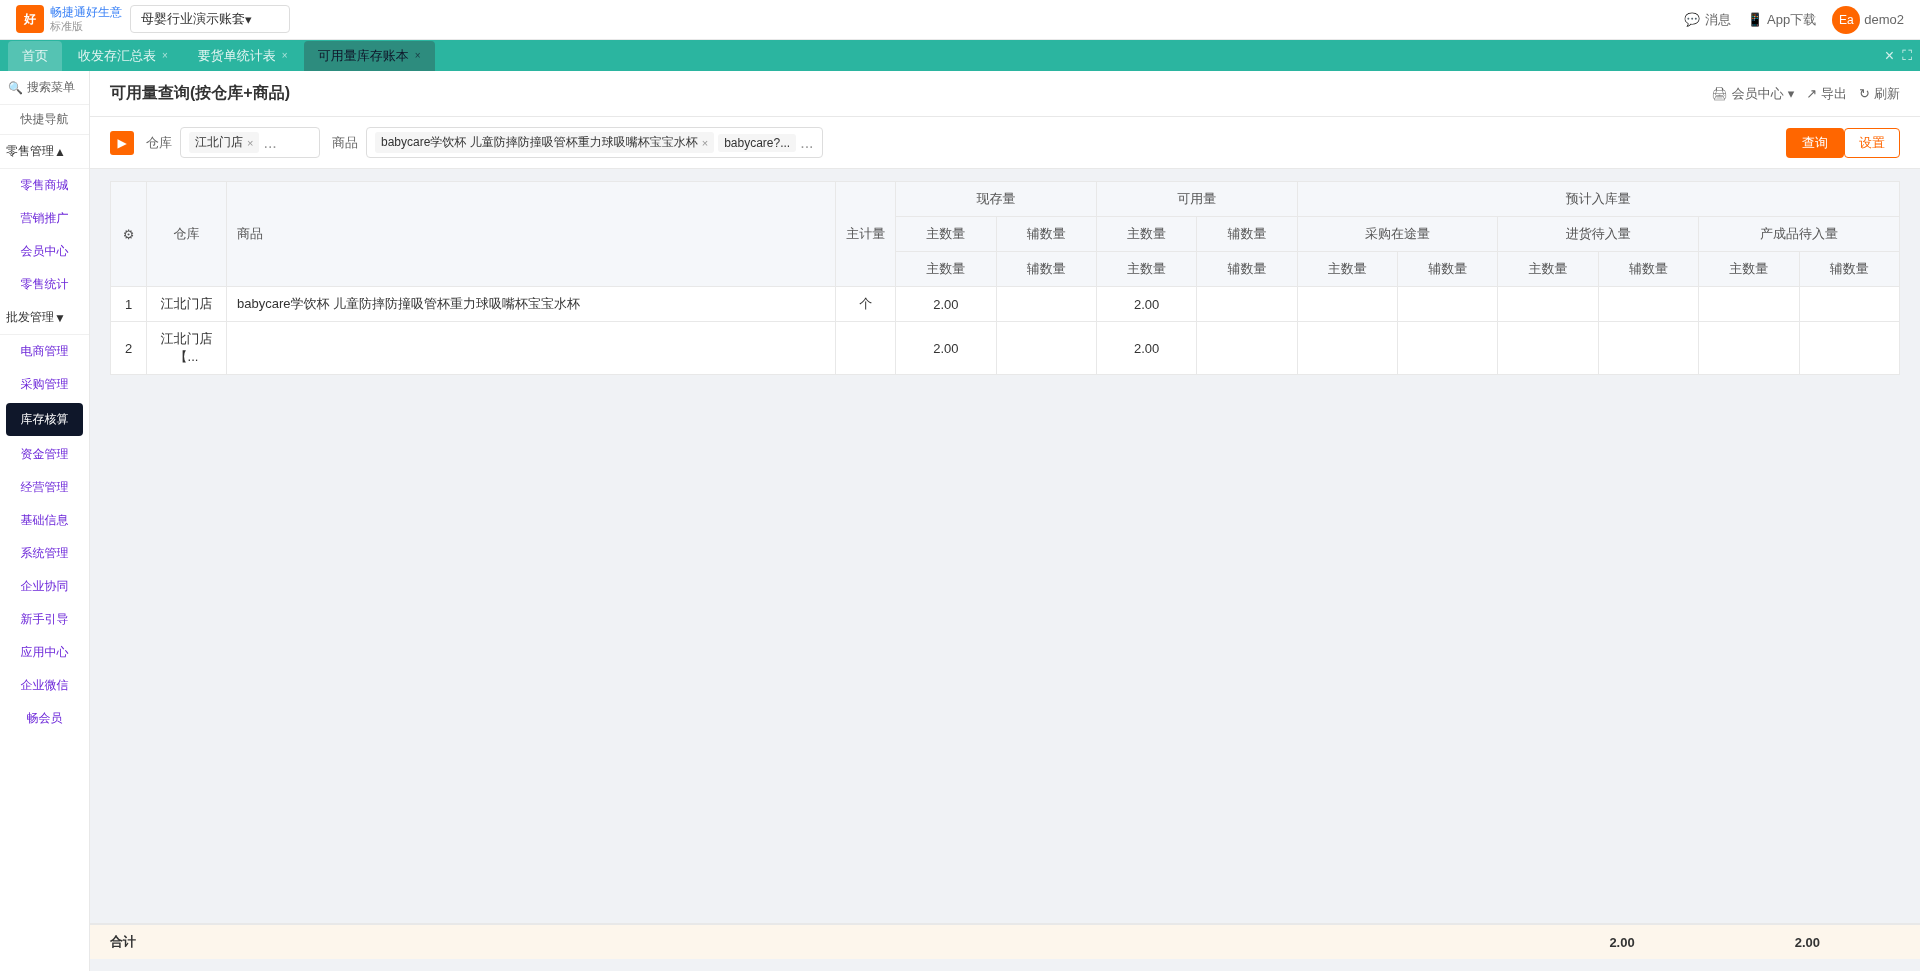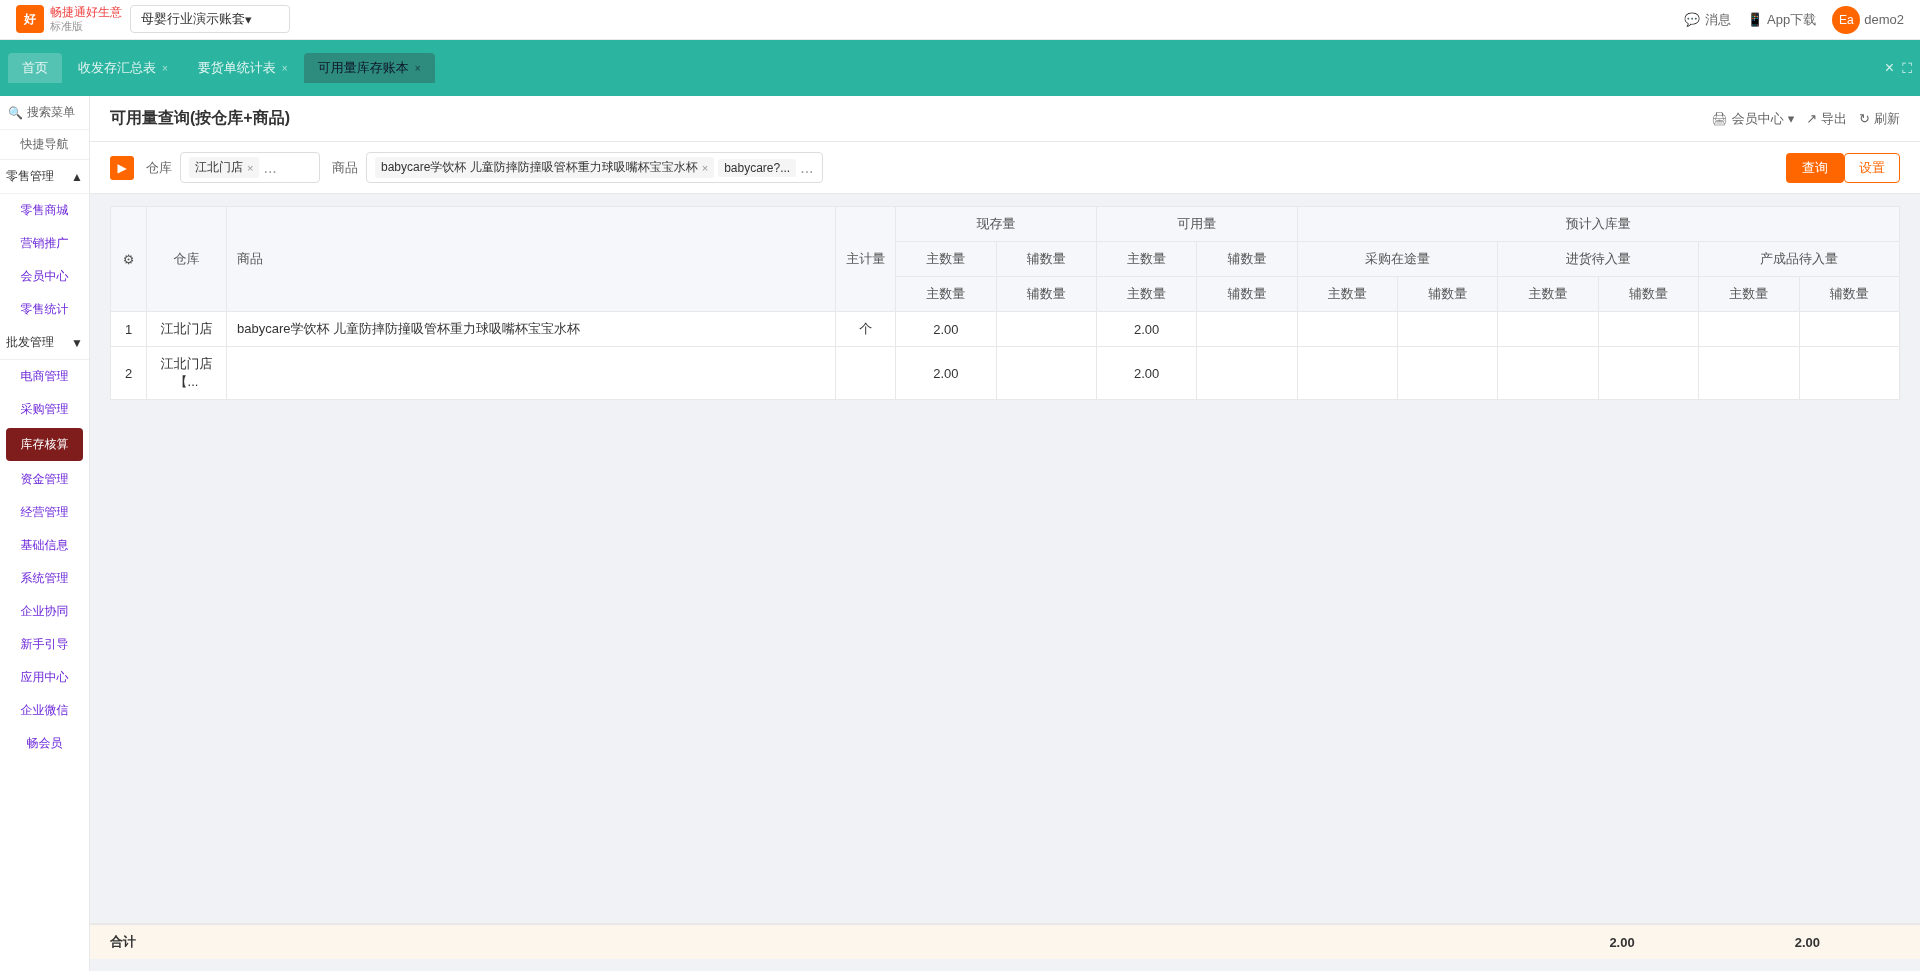--- a/index.html
+++ b/index.html
@@ -12,30 +12,30 @@
       display: flex;
       align-items: center;
       padding: 0 16px;
       border-bottom: 1px solid #e8e8e8;
       justify-content: space-between;
       flex-shrink: 0;
     }
     .top-bar-left { display: flex; align-items: center; gap: 8px; }
     .logo-area { display: flex; align-items: center; gap: 6px; }
     .logo-icon { width: 28px; height: 28px; background: #ff6600; border-radius: 4px; display: flex; align-items: center; justify-content: center; color: white; font-size: 12px; font-weight: bold; }
-    .logo-text { font-size: 12px; color: #ef4444; line-height: 1.2; }
+    .logo-text { font-size: 12px; color: #3b82f6; line-height: 1.2; }
     .logo-sub { font-size: 11px; color: #999; }
     .industry-selector { display: flex; align-items: center; padding: 4px 10px; border: 1px solid #ddd; border-radius: 4px; cursor: pointer; font-size: 13px; color: #333; background: #fff; min-width: 160px; }
     .top-bar-right { display: flex; align-items: center; gap: 16px; }
     .top-bar-action { display: flex; align-items: center; gap: 4px; font-size: 13px; color: #666; cursor: pointer; }
     .avatar { width: 28px; height: 28px; border-radius: 50%; background: #ff6600; display: flex; align-items: center; justify-content: center; color: white; font-size: 12px; }
 
     
     .nav-tabs {
-      height: 56px;
+      height: 31px;
       background: #2bb5a0;
       display: flex;
       align-items: center;
       padding: 0 8px;
       flex-shrink: 0;
       gap: 2px;
     }
     .nav-tab {
       height: 30px;
       padding: 0 14px;
@@ -85,21 +85,20 @@
       text-align: center;
       border-bottom: 1px solid #f0f0f0;
     }
     .sidebar-section {
       padding: 8px 6px;
       font-size: 12px;
       color: #333;
       cursor: pointer;
       display: flex;
       align-items: center;
-      justify-content: space-between;
       border-bottom: 1px solid #f0f0f0;
     }
     .sidebar-item {
       padding: 8px 10px;
       font-size: 12px;
       color: #6d28d9;
       cursor: pointer;
       text-align: center;
     }
 
@@ -283,21 +282,21 @@
     <div class="sidebar-section">
       <span>批发管理</span>
       <span>▼</span>
     </div>
     <div class="sidebar-item">
       <span>电商管理</span>
     </div>
     <div class="sidebar-item">
       <span>采购管理</span>
     </div>
-    <div class="sidebar-item active" style="background:#7f1d1d;color:#fff;border-radius:4px;margin:2px 6px;">
+    <div class="sidebar-item active" style="background:#0f172a;color:#fff;border-radius:4px;margin:2px 6px;">
       <span>库存核算</span>
     </div>
     <div class="sidebar-item">
       <span>资金管理</span>
     </div>
     <div class="sidebar-item">
       <span>经营管理</span>
     </div>
     <div class="sidebar-item">
       <span>基础信息</span>

